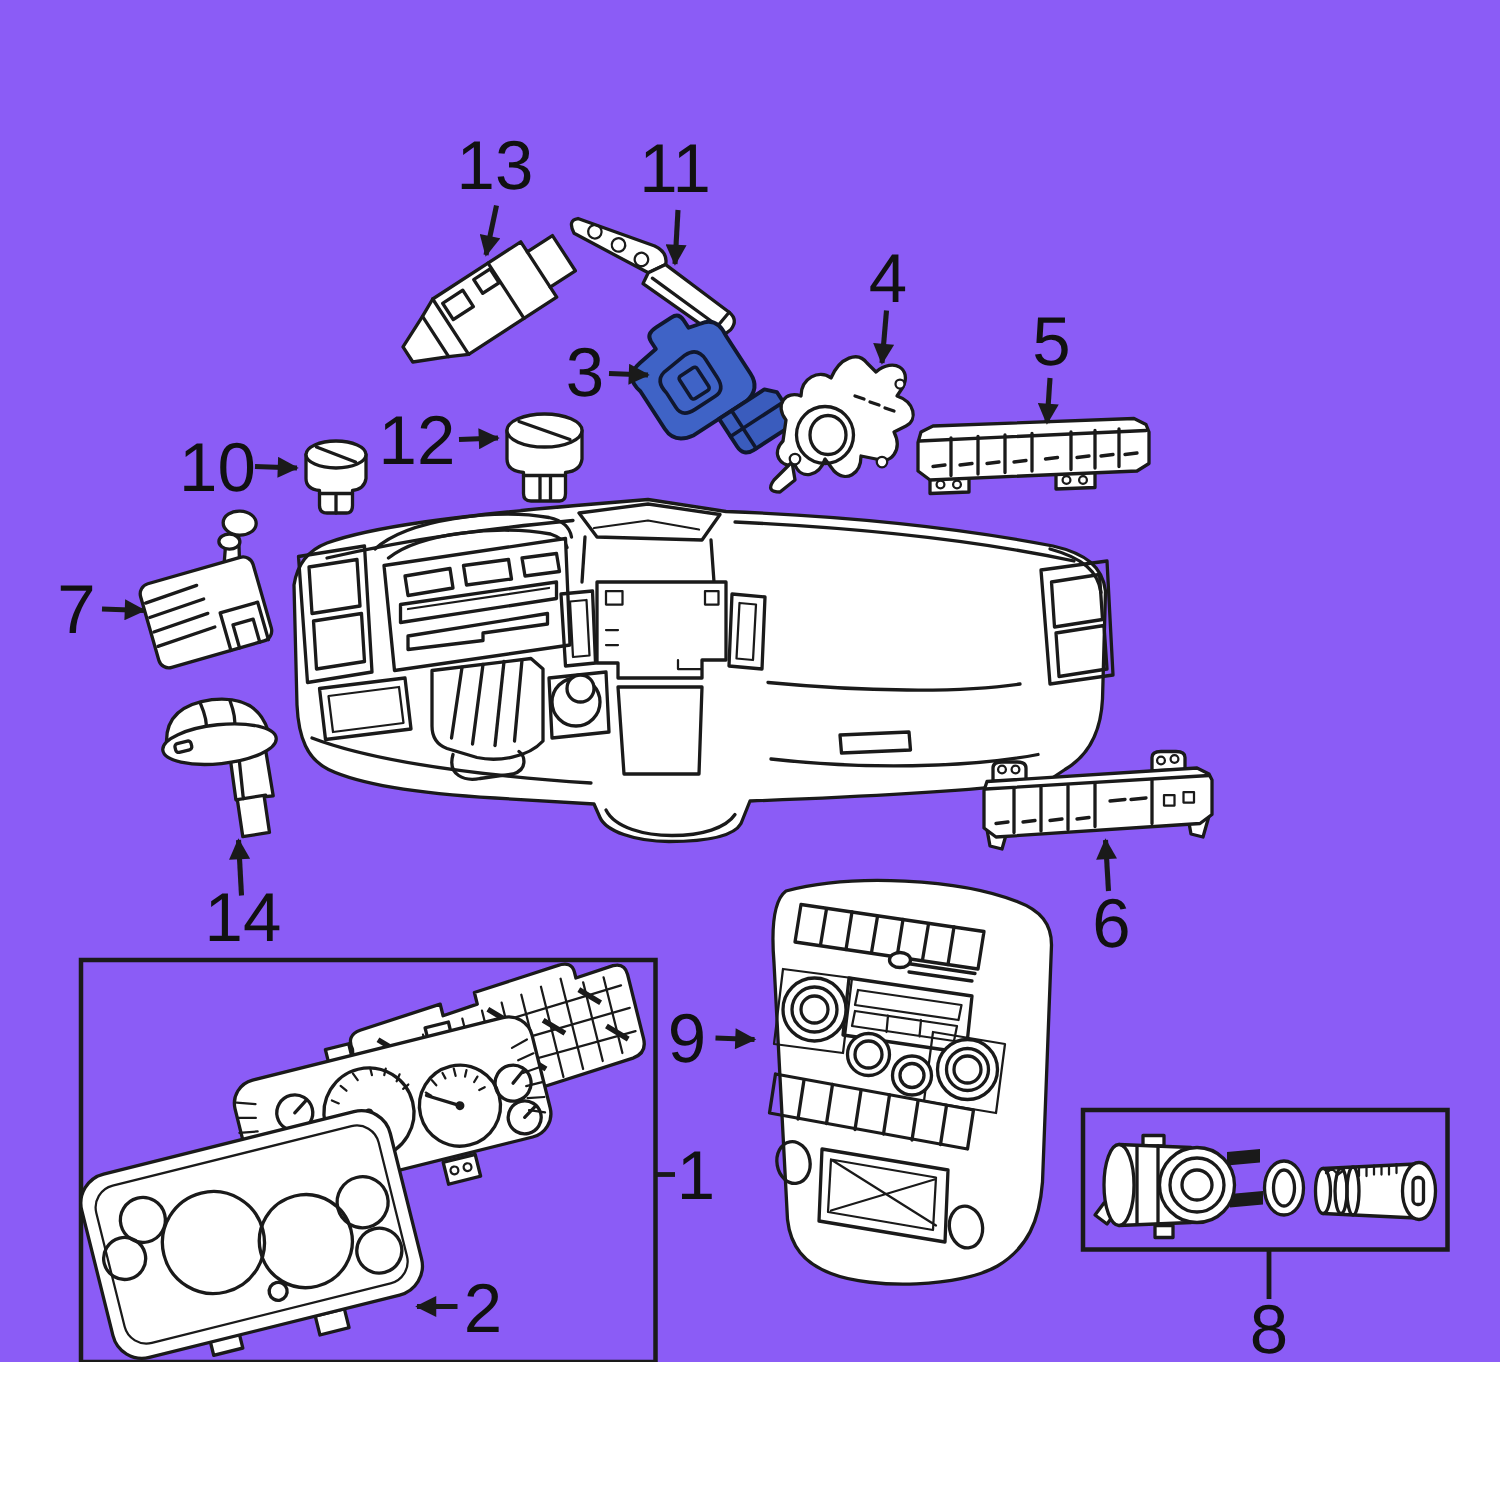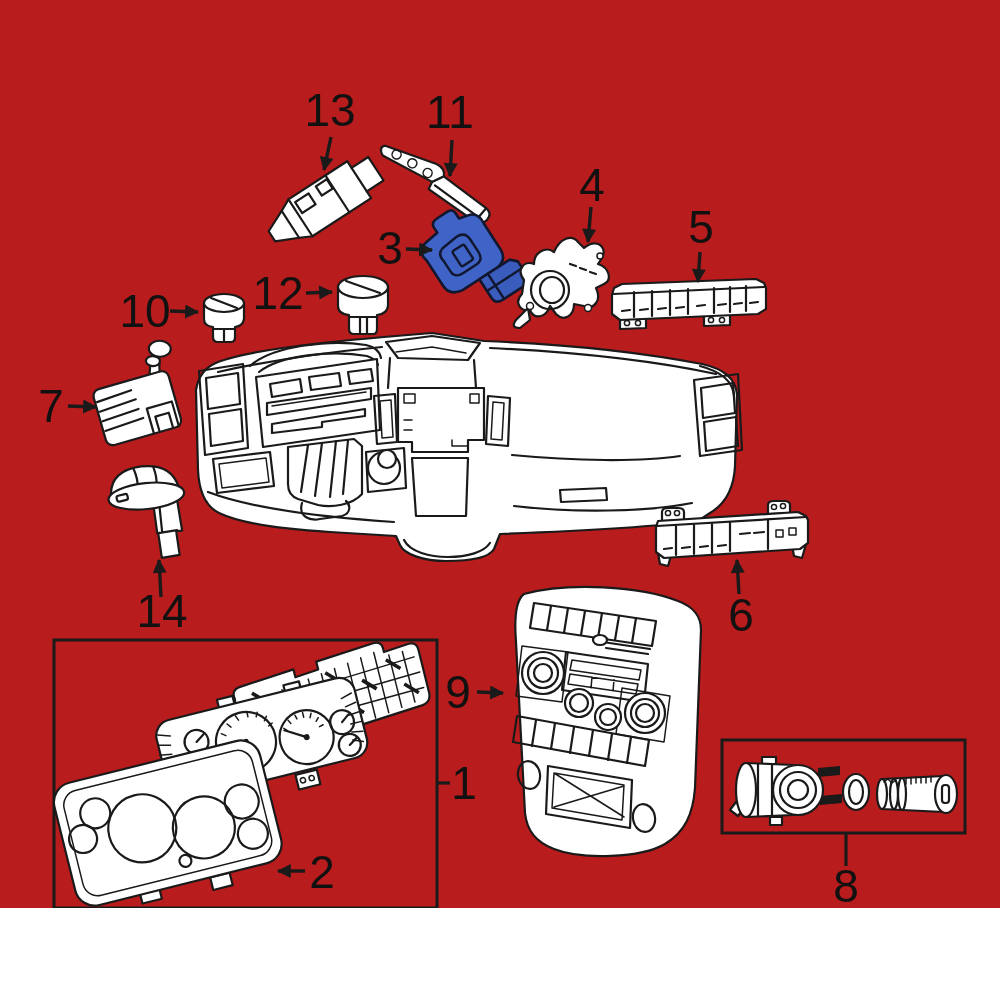--- a/index.html
+++ b/index.html
@@ -1,16 +1,16 @@
 <!DOCTYPE html>
 <html><head>
 <meta charset="utf-8">
 <style>
   html,body{margin:0;padding:0;background:#fff;}
-  .stage{position:relative;width:1000px;height:908px;background:#b91c1c;overflow:hidden;
+  .stage{position:relative;width:1000px;height:908px;background:#8b5cf6;overflow:hidden;
          font-family:"Liberation Sans",sans-serif;}
   svg{display:block}
   .ln{fill:none;stroke:#1a1a1a;stroke-width:2.2;stroke-linecap:round;stroke-linejoin:round}
   .lnf{fill:#ffffff;stroke:#1a1a1a;stroke-width:2.2;stroke-linecap:round;stroke-linejoin:round}
   .thin{stroke-width:1.5}
   .thk{stroke-width:3.6;stroke-linecap:butt}
   .box{fill:none;stroke:#1a1a1a;stroke-width:3}
   .arrow{fill:none;stroke:#1a1a1a;stroke-width:3.4;stroke-linecap:butt}
   .plain{fill:none;stroke:#1a1a1a;stroke-width:3.2;stroke-linecap:butt}
   .hl{stroke:#10172e;stroke-width:2.6;stroke-linejoin:round;stroke-linecap:round}

